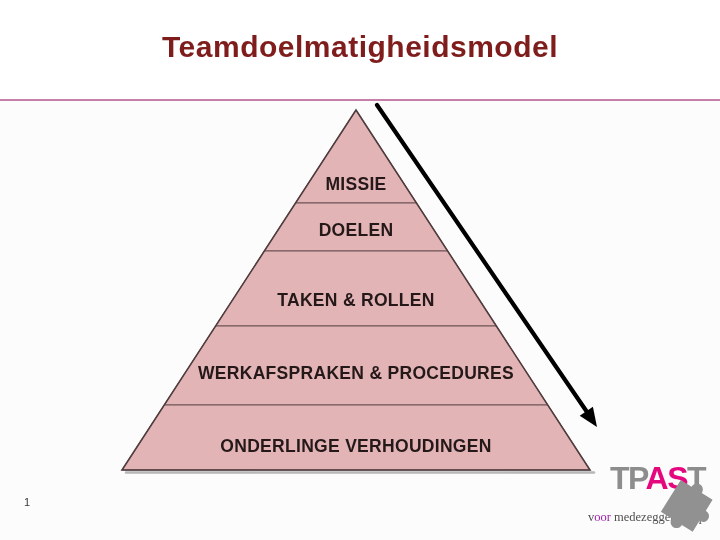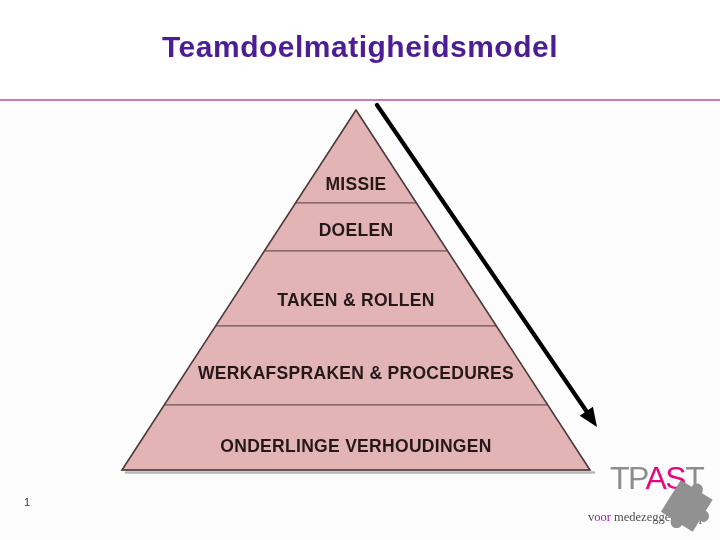--- a/index.html
+++ b/index.html
@@ -13,21 +13,21 @@
   }
   .title {
     position: absolute;
     top: 30px;
     left: 0;
     width: 720px;
     text-align: center;
     font-size: 30px;
     font-weight: bold;
     letter-spacing: 0.5px;
-    color: #4c1d95;
+    color: #7f1d1d;
   }
   .accent-line {
     position: absolute;
     top: 99px;
     left: 0;
     width: 720px;
     height: 2px;
     background: #c57fab;
   }
   .content-bg {
@@ -66,21 +66,21 @@
     left: 24px;
     top: 496px;
     font-size: 11px;
     color: #383838;
   }
   .logo-text {
     position: absolute;
     left: 610px;
     top: 462px;
     font-size: 32px;
-    font-weight: normal;
+    font-weight: bold;
     letter-spacing: -1.5px;
     line-height: 1.05;
     white-space: nowrap;
   }
   .logo-tp, .logo-t2 { color: #8d8d8d; }
   .logo-as { color: #e5077e; }
   .logo-tagline {
     position: absolute;
     left: 588px;
     top: 511px;

